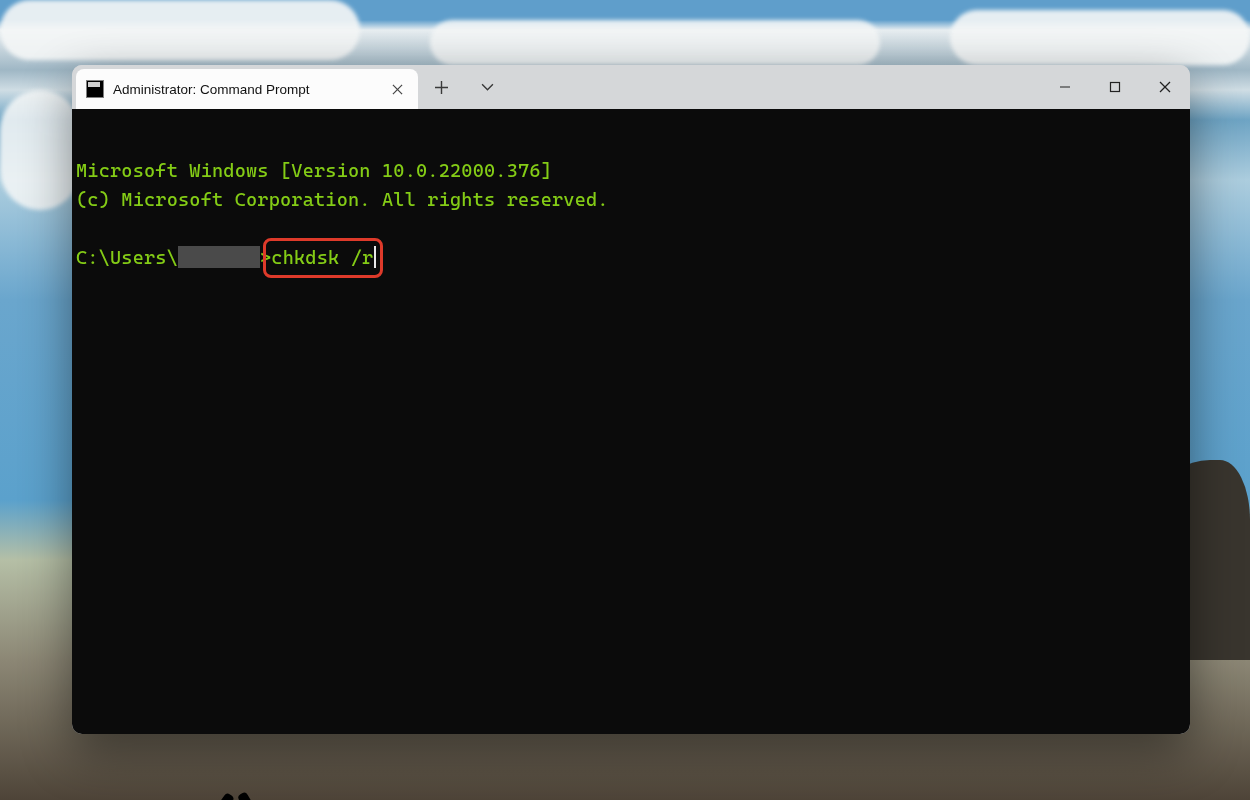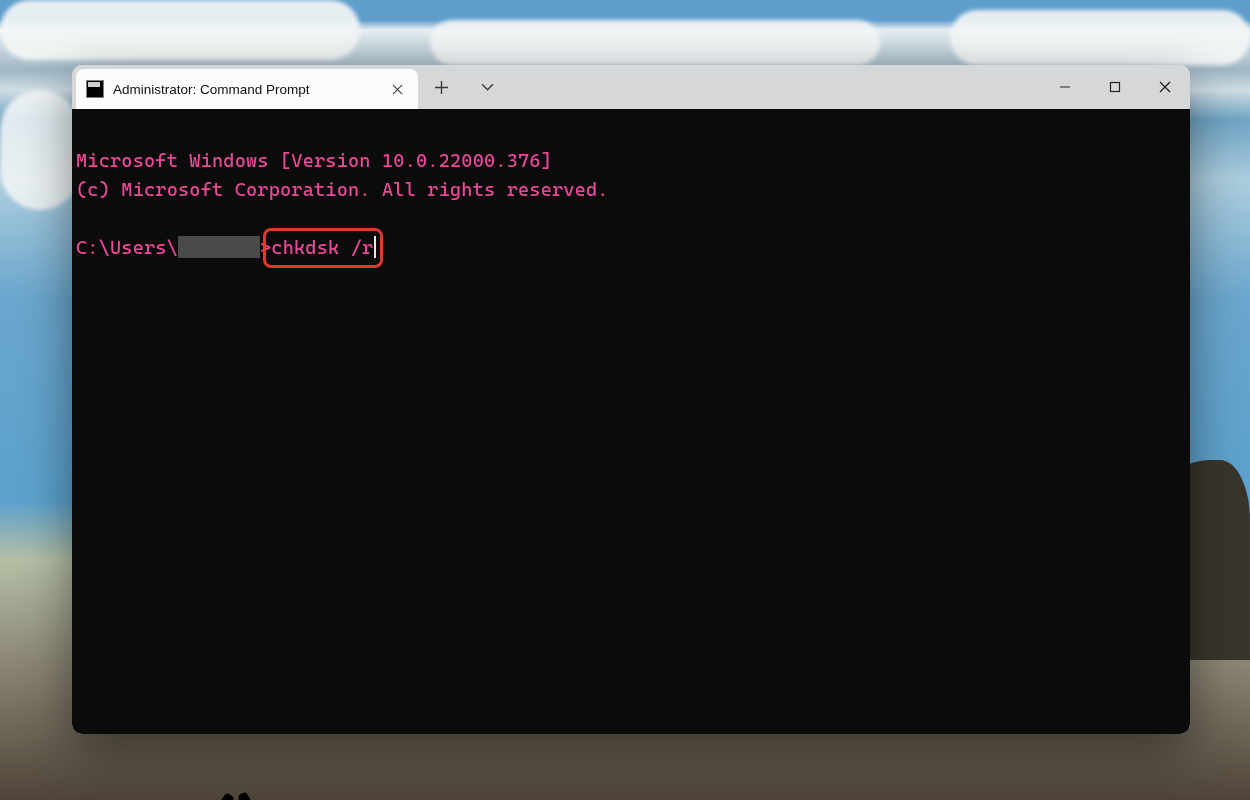--- a/index.html
+++ b/index.html
@@ -149,25 +149,25 @@
     display: flex;
     align-items: center;
     justify-content: center;
   }
   .win-btn svg { width: 12px; height: 12px; stroke: #222; stroke-width: 1.2; fill: none; }
 
   
   .terminal {
     flex: 1 1 auto;
     background: #0b0b0b;
-    color: #ec4899;
+    color: #84cc16;
     font-family: "Cascadia Mono", Consolas, "Courier New", monospace;
     font-size: 19px;
     line-height: 29px;
-    padding: 8px 4px 4px 4px;
+    padding: 18px 4px 4px 4px;
     white-space: pre;
     letter-spacing: .2px;
     border-radius: 0 0 8px 8px;
     position: relative;
   }
 
   .prompt-row { position: relative; }
   .redacted {
     display: inline-block;
     width: 82px;

